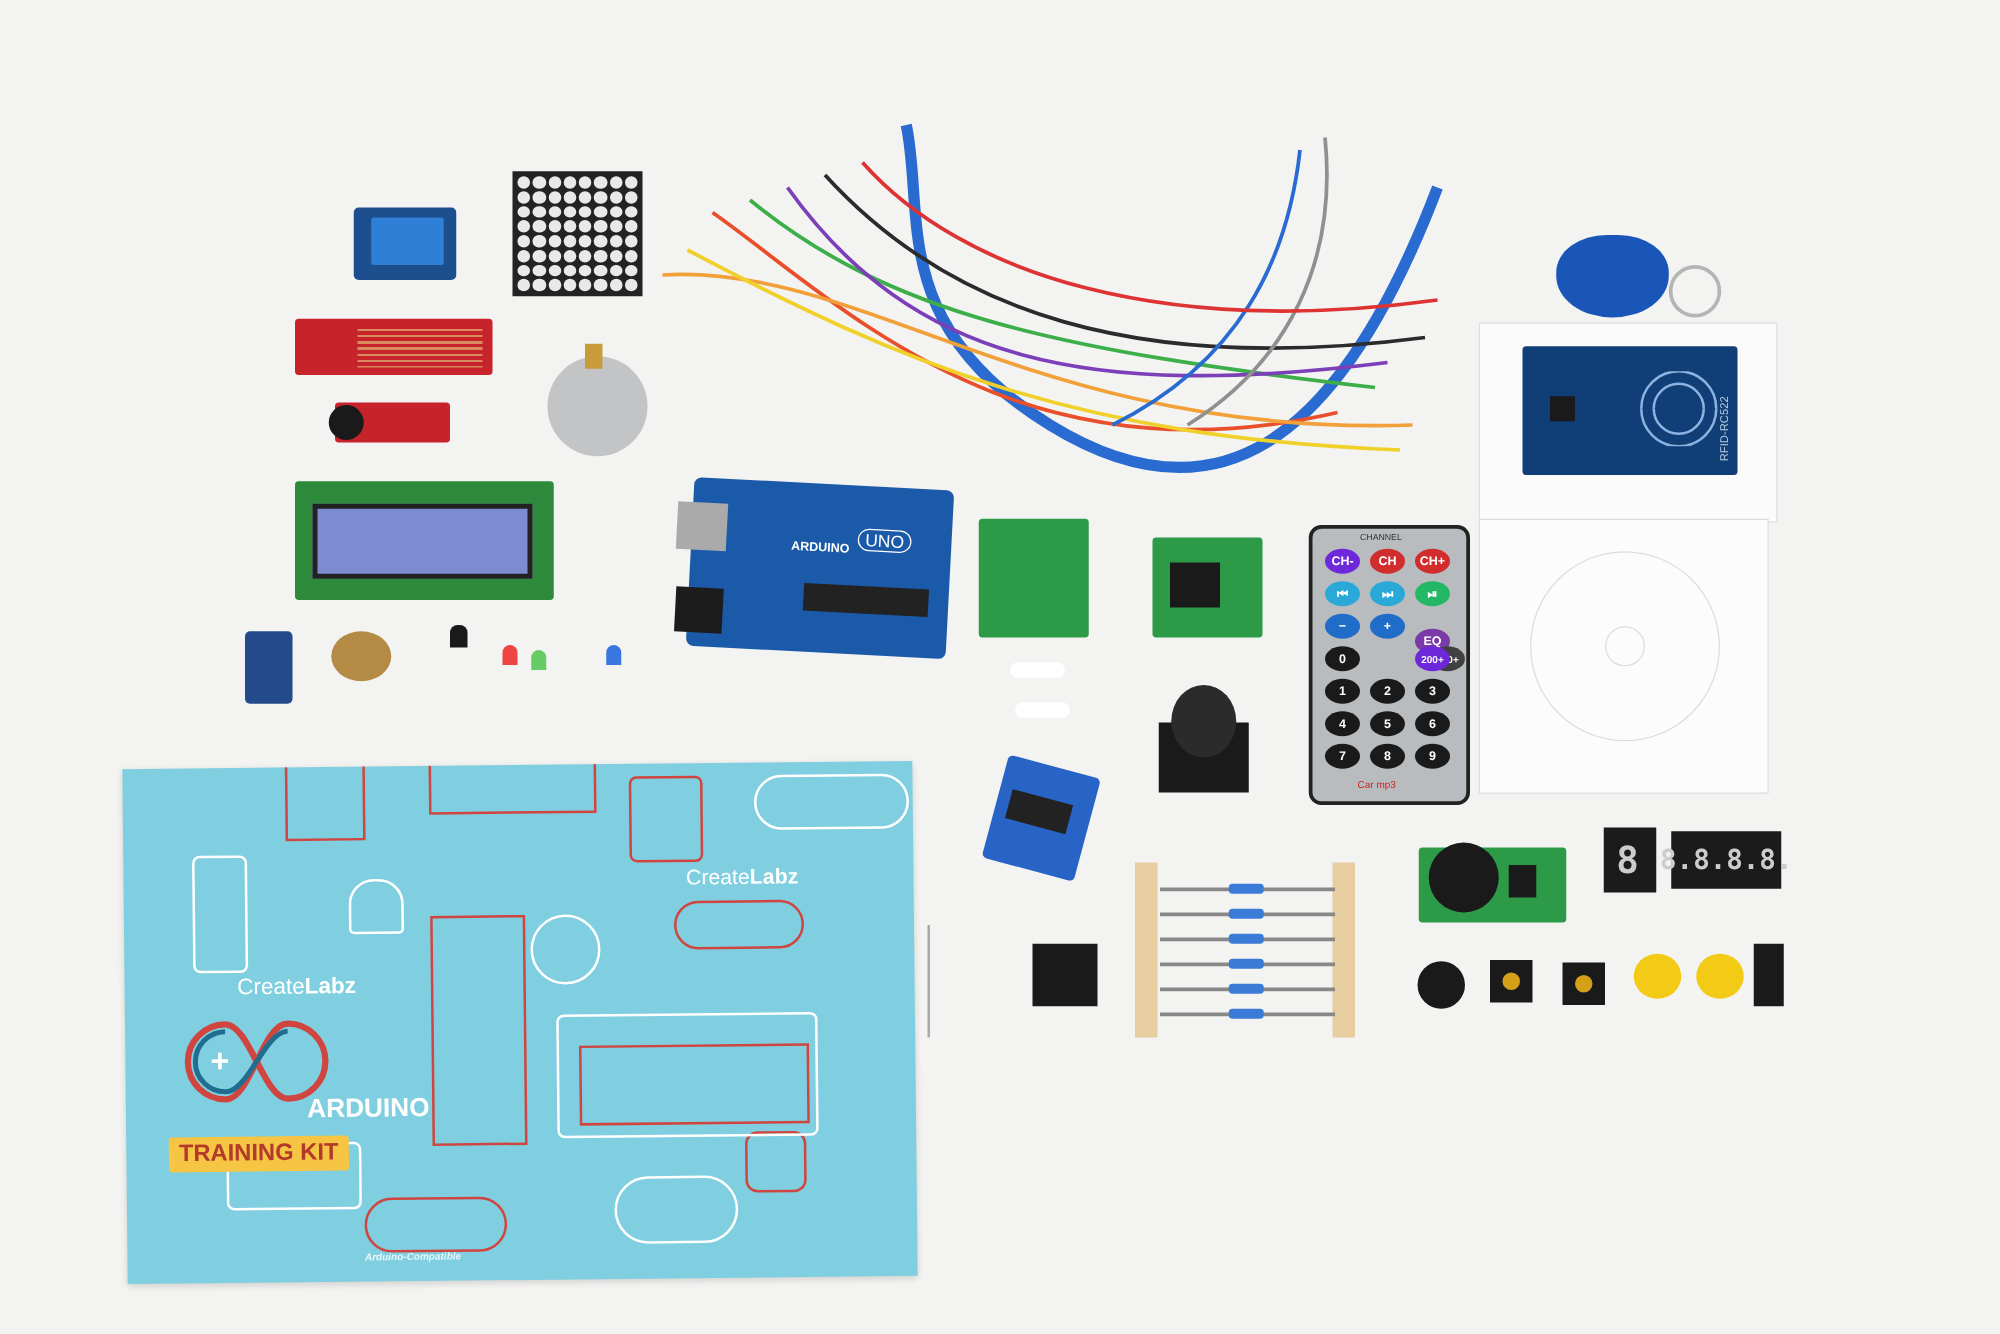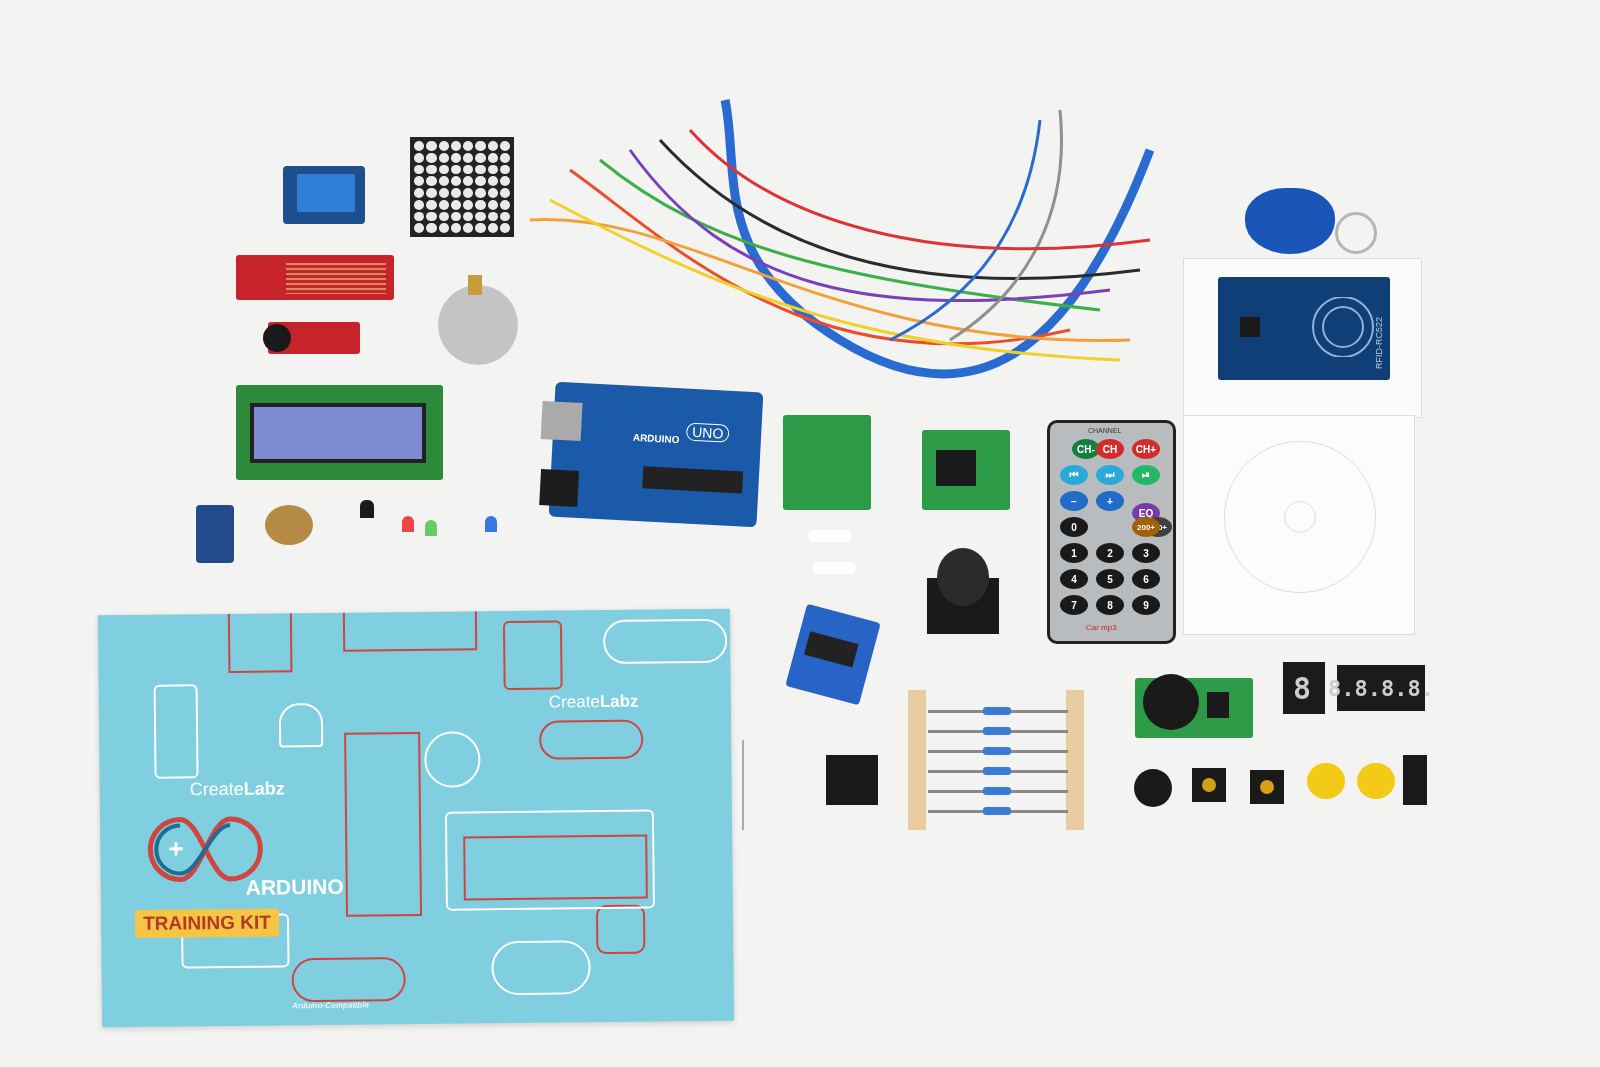--- a/index.html
+++ b/index.html
@@ -238,32 +238,32 @@
   <div class="res" style="top:100px;">
       <i></i>
     </div>
   <div class="res" style="top:120px;">
       <i></i>
     </div>
 </div>
 
 <div class="remote">
   <div class="abs" style="left:38px;top:4px;font-size:7px;color:#333;">CHANNEL</div>
-  <div class="rbtn" style="left:22px;top:16px;background:#15803d;">CH-</div>
+  <div class="rbtn" style="left:10px;top:16px;background:#6d28d9;">CH-</div>
   <div class="rbtn" style="left:46px;top:16px;background:#d12d2d;">CH</div>
   <div class="rbtn" style="left:82px;top:16px;background:#d12d2d;">CH+</div>
   <div class="rbtn" style="left:10px;top:42px;background:#2aa9d9;">⏮</div>
   <div class="rbtn" style="left:46px;top:42px;background:#2aa9d9;">⏭</div>
   <div class="rbtn" style="left:82px;top:42px;background:#23b865;">⏯</div>
   <div class="rbtn" style="left:10px;top:68px;background:#1f6cc9;">−</div>
   <div class="rbtn" style="left:46px;top:68px;background:#1f6cc9;">+</div>
   <div class="rbtn" style="left:82px;top:80px;background:#7a3aa8;">EQ</div>
   <div class="rbtn" style="left:10px;top:94px;background:#1a1a1a;">0</div>
   <div class="rbtn" style="left:46px;top:94px;background:#404040;font-size:8px;margin-left:48px;">100+</div>
-  <div class="rbtn" style="left:82px;top:94px;background:#a16207;font-size:8px;">200+</div>
+  <div class="rbtn" style="left:82px;top:94px;background:#6d28d9;font-size:8px;">200+</div>
   <div class="rbtn" style="left:10px;top:120px;background:#1a1a1a;">1</div>
   <div class="rbtn" style="left:46px;top:120px;background:#1a1a1a;">2</div>
   <div class="rbtn" style="left:82px;top:120px;background:#1a1a1a;">3</div>
   <div class="rbtn" style="left:10px;top:146px;background:#1a1a1a;">4</div>
   <div class="rbtn" style="left:46px;top:146px;background:#1a1a1a;">5</div>
   <div class="rbtn" style="left:82px;top:146px;background:#1a1a1a;">6</div>
   <div class="rbtn" style="left:10px;top:172px;background:#1a1a1a;">7</div>
   <div class="rbtn" style="left:46px;top:172px;background:#1a1a1a;">8</div>
   <div class="rbtn" style="left:82px;top:172px;background:#1a1a1a;">9</div>
   <div class="abs" style="left:36px;top:200px;font-size:8px;color:#c22;">Car mp3</div>

